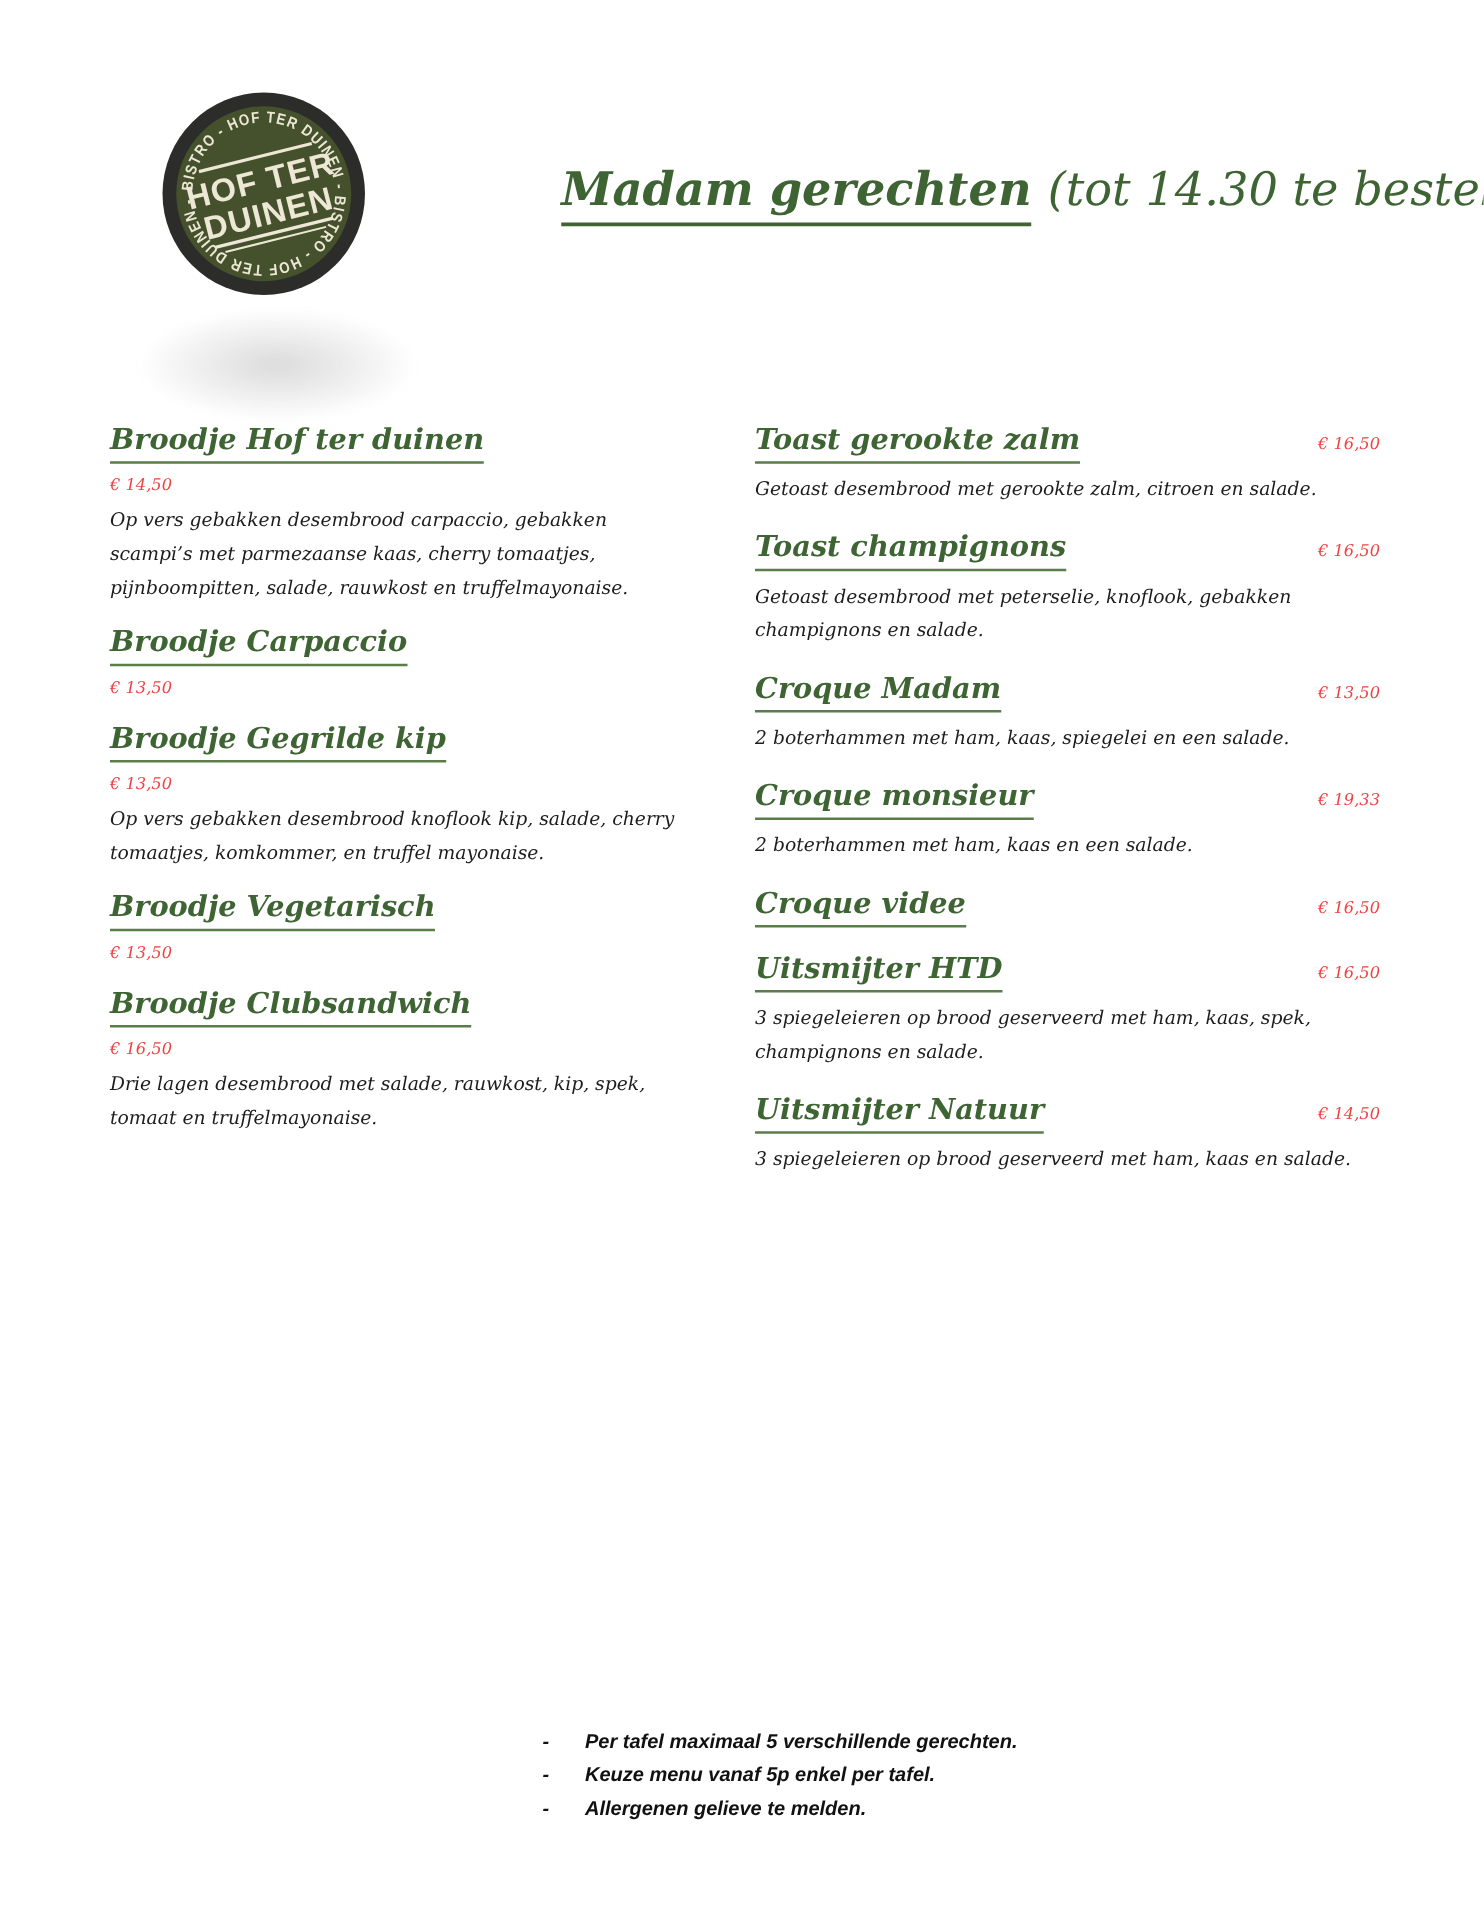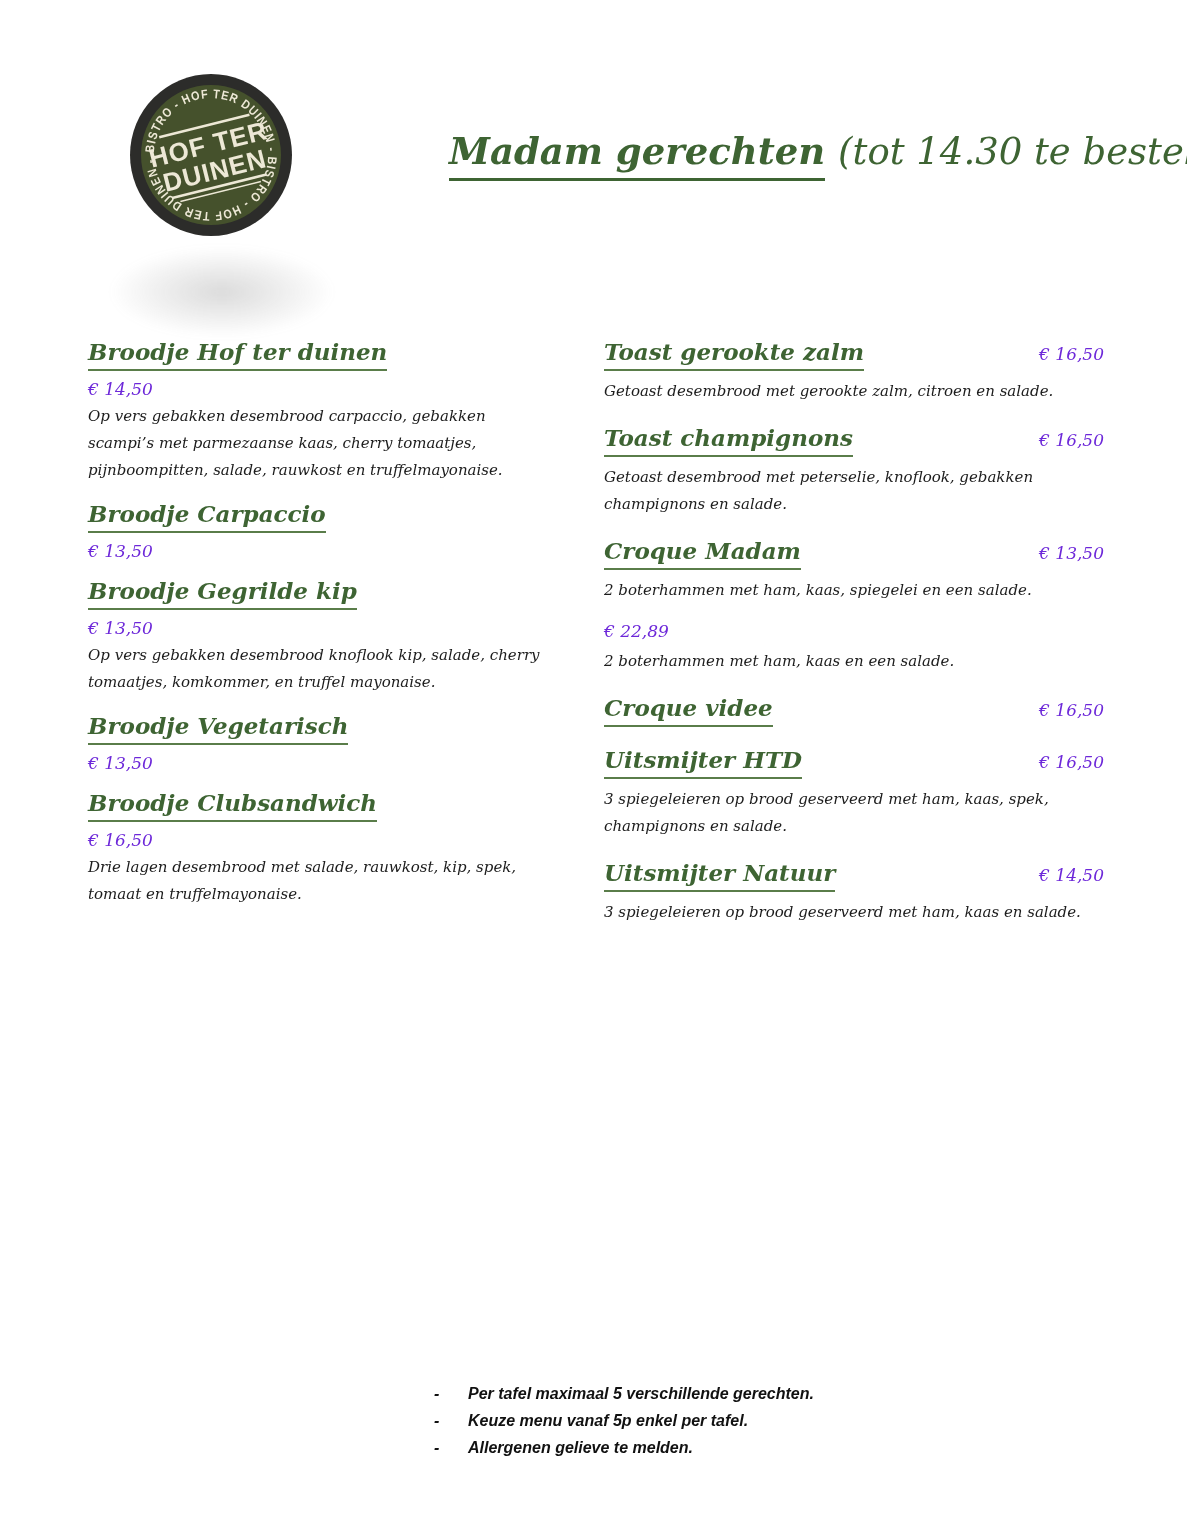--- a/index.html
+++ b/index.html
@@ -61,23 +61,23 @@
     font-style: italic;
     font-weight: bold;
     font-size: 23px;
     line-height: 31px;
     color: #3e6433;
     border-bottom: 2px solid #5a7d4a;
     padding-bottom: 2px;
   }
   .price-line {
     font-style: italic;
-    font-size: 17px;
+    font-size: 13px;
     line-height: 20px;
-    color: #6d28d9;
+    color: #ef4444;
   }
   .desc {
     margin: 0;
     font-style: italic;
     font-size: 15px;
     line-height: 27px;
     color: #1c1c1c;
     white-space: pre-line;
   }
 
@@ -197,21 +197,22 @@
     <div class="item">
       <div class="head-row">
         <h3 class="dish">Croque Madam</h3>
         <div class="price-line">€ 13,50</div>
       </div>
       <p class="desc">2 boterhammen met ham, kaas, spiegelei en een salade.</p>
     </div>
 
     <div class="item">
       <div class="head-row">
-        <div class="price-line">€ 22,89</div>
+        <h3 class="dish">Croque monsieur</h3>
+        <div class="price-line">€ 19,33</div>
       </div>
       <p class="desc">2 boterhammen met ham, kaas en een salade.</p>
     </div>
 
     <div class="item">
       <div class="head-row">
         <h3 class="dish">Croque videe</h3>
         <div class="price-line">€ 16,50</div>
       </div>
     </div>

